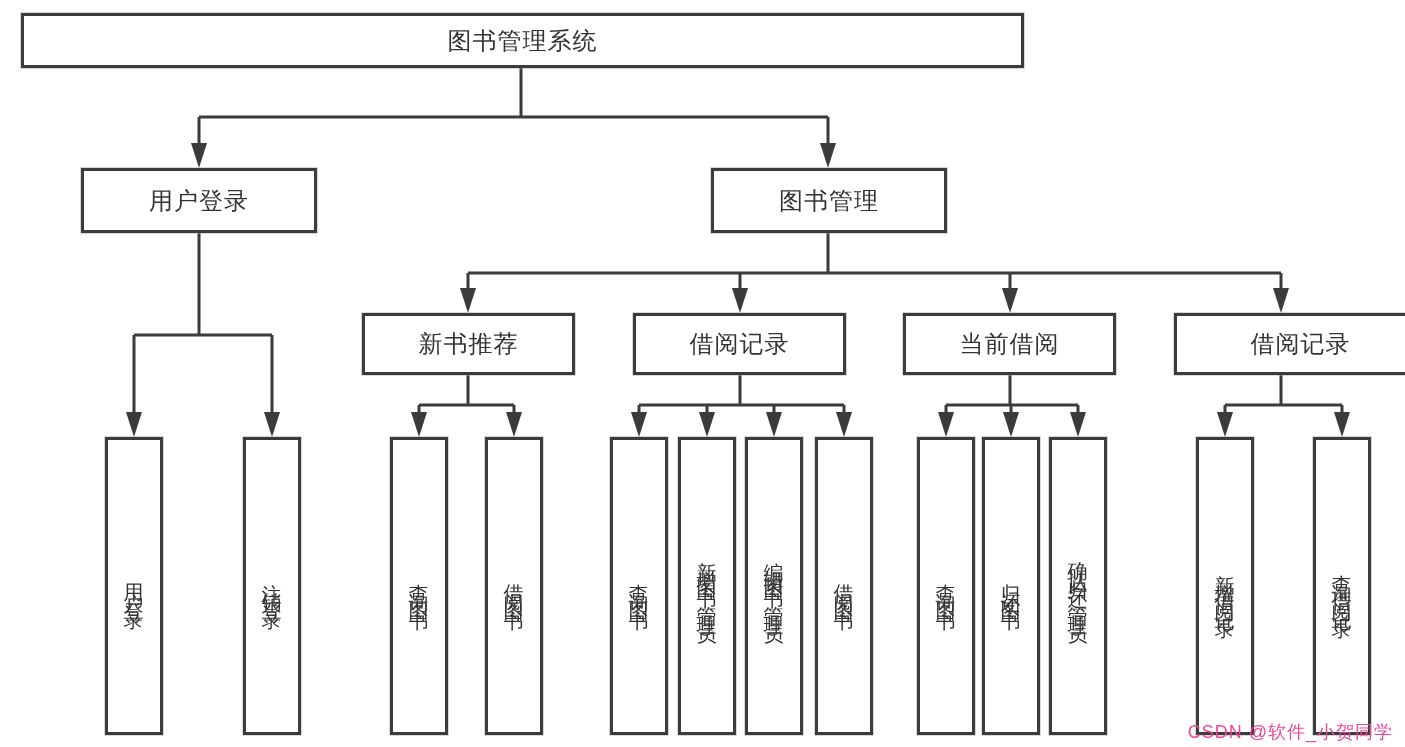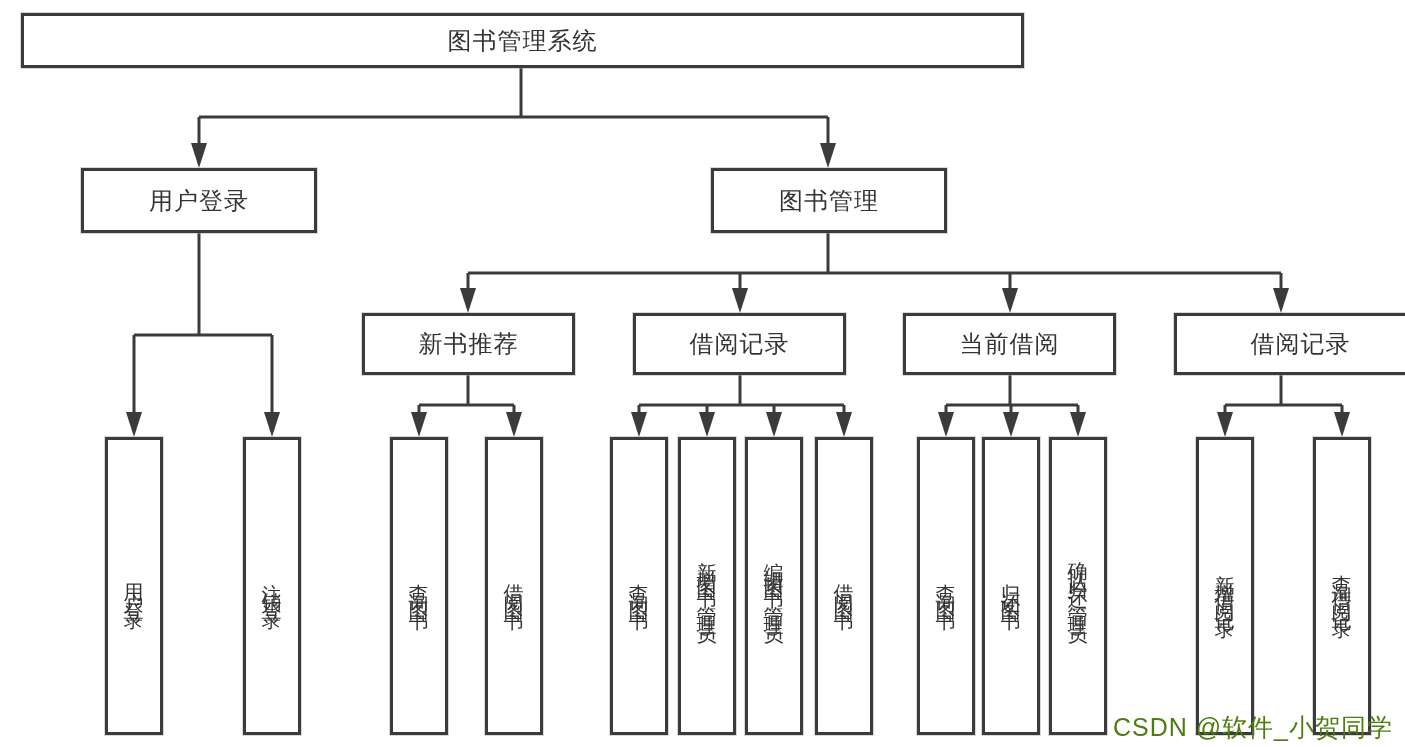--- a/index.html
+++ b/index.html
@@ -39,22 +39,22 @@
     font-size: 20px;
     color: #333333;
     letter-spacing: 9px;
     line-height: 1;
     white-space: nowrap;
   }
   #watermark {
     position: absolute;
     right: 12px;
     bottom: 3px;
-    font-size: 25px;
-    color: #4d7c0f;
+    font-size: 18px;
+    color: #ec4899;
     letter-spacing: 1px;
     z-index: 5;
     white-space: nowrap;
   }
   .stroke { stroke: #3b3b3b; stroke-width: 3; fill: none; }
   .arrow  { fill: #3b3b3b; stroke: none; }
 </style>
 </head>
 <body>
 

